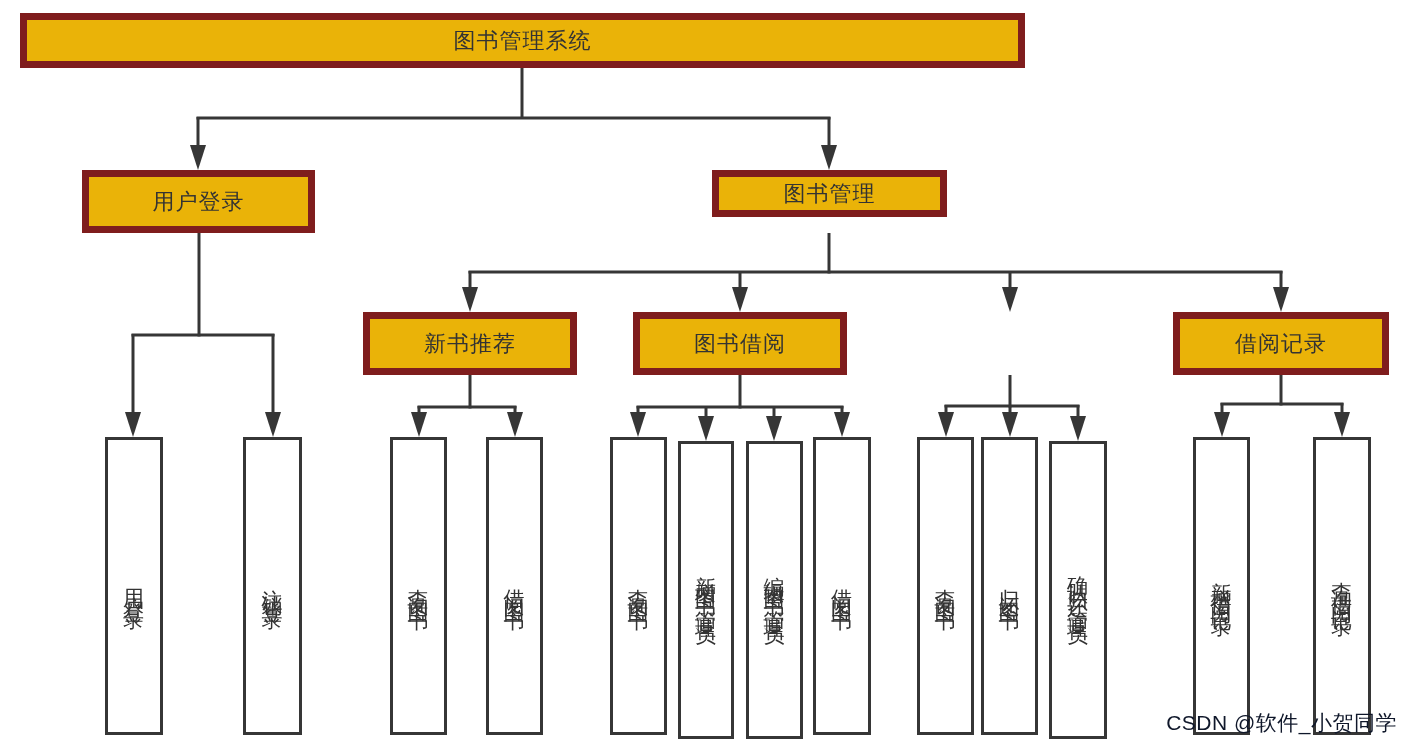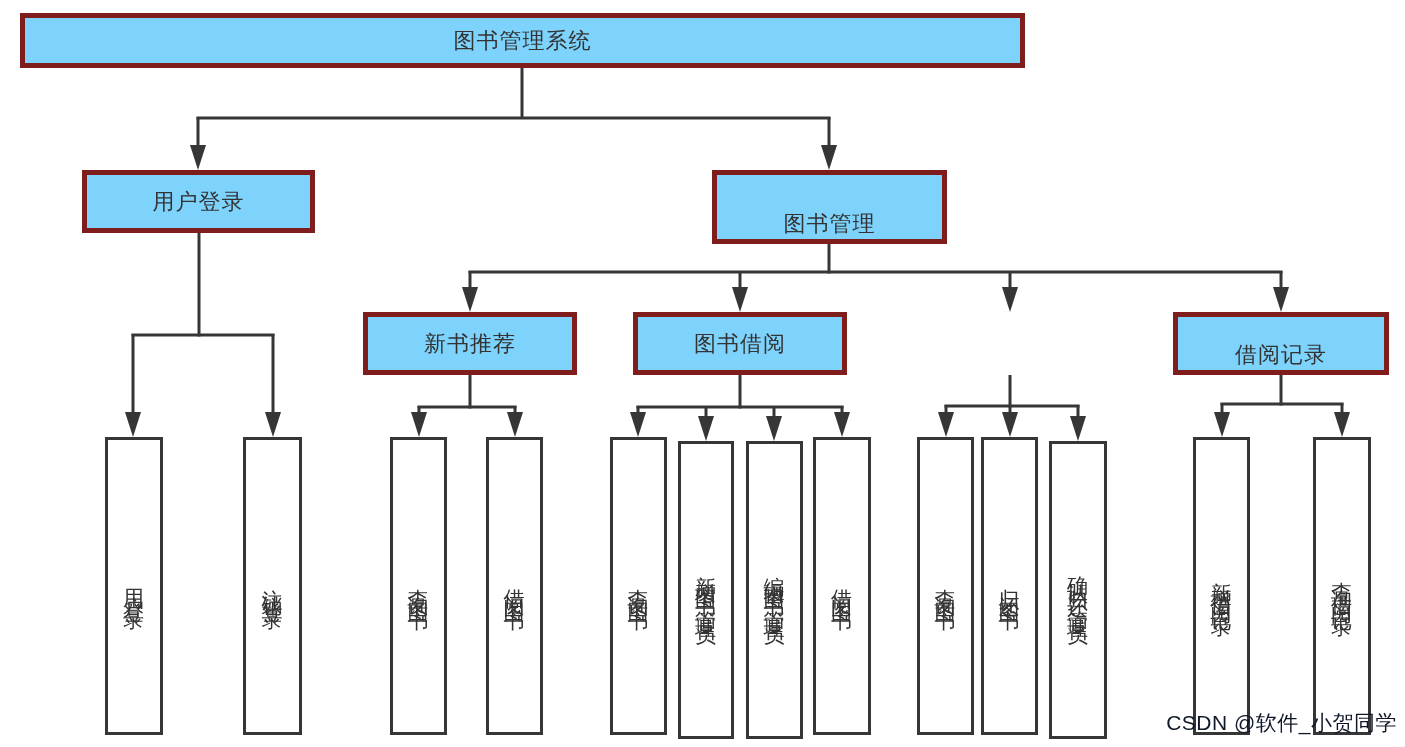--- a/index.html
+++ b/index.html
@@ -16,22 +16,22 @@
     overflow: hidden;
   }
   #connectors {
     position: absolute;
     left: 0; top: 0;
     width: 1405px; height: 747px;
   }
   .box {
     position: absolute;
     box-sizing: border-box;
-    border: 5px solid #7f1d1d;
-    background: #7dd3fc;
+    border: 7px solid #7f1d1d;
+    background: #eab308;
     display: flex;
     align-items: center;
     justify-content: center;
     color: #333333;
     font-size: 22px;
     letter-spacing: 1px;
     z-index: 2;
   }
   .vbox {
     position: absolute;
@@ -135,31 +135,31 @@
     </g>
   </svg>
 
   <div class="box" style="left:20px; top:13px; width:1005px; height:55px;">
     <span>图书管理系统</span>
   </div>
 
   <div class="box" style="left:82px; top:170px; width:233px; height:63px;">
     <span>用户登录</span>
   </div>
-  <div class="box" style="left:712px; top:170px; width:235px; height:74px;align-items:flex-end;">
+  <div class="box" style="left:712px; top:170px; width:235px; height:47px;">
     <span>图书管理</span>
   </div>
 
   <div class="box" style="left:633px; top:312px; width:214px; height:63px;">
     <span>图书借阅</span>
   </div>
   <div class="box" style="left:363px; top:312px; width:214px; height:63px;">
     <span>新书推荐</span>
   </div>
-  <div class="box" style="left:1173px; top:312px; width:216px; height:63px;align-items:flex-end;">
+  <div class="box" style="left:1173px; top:312px; width:216px; height:63px;">
     <span>借阅记录</span>
   </div>
 
   <div class="vbox" style="left:105px; top:437px; width:58px; height:298px;">
     <span class="vtext">用户登录</span>
   </div>
   <div class="vbox" style="left:243px; top:437px; width:59px; height:298px;">
     <span class="vtext">注销登录</span>
   </div>
 

